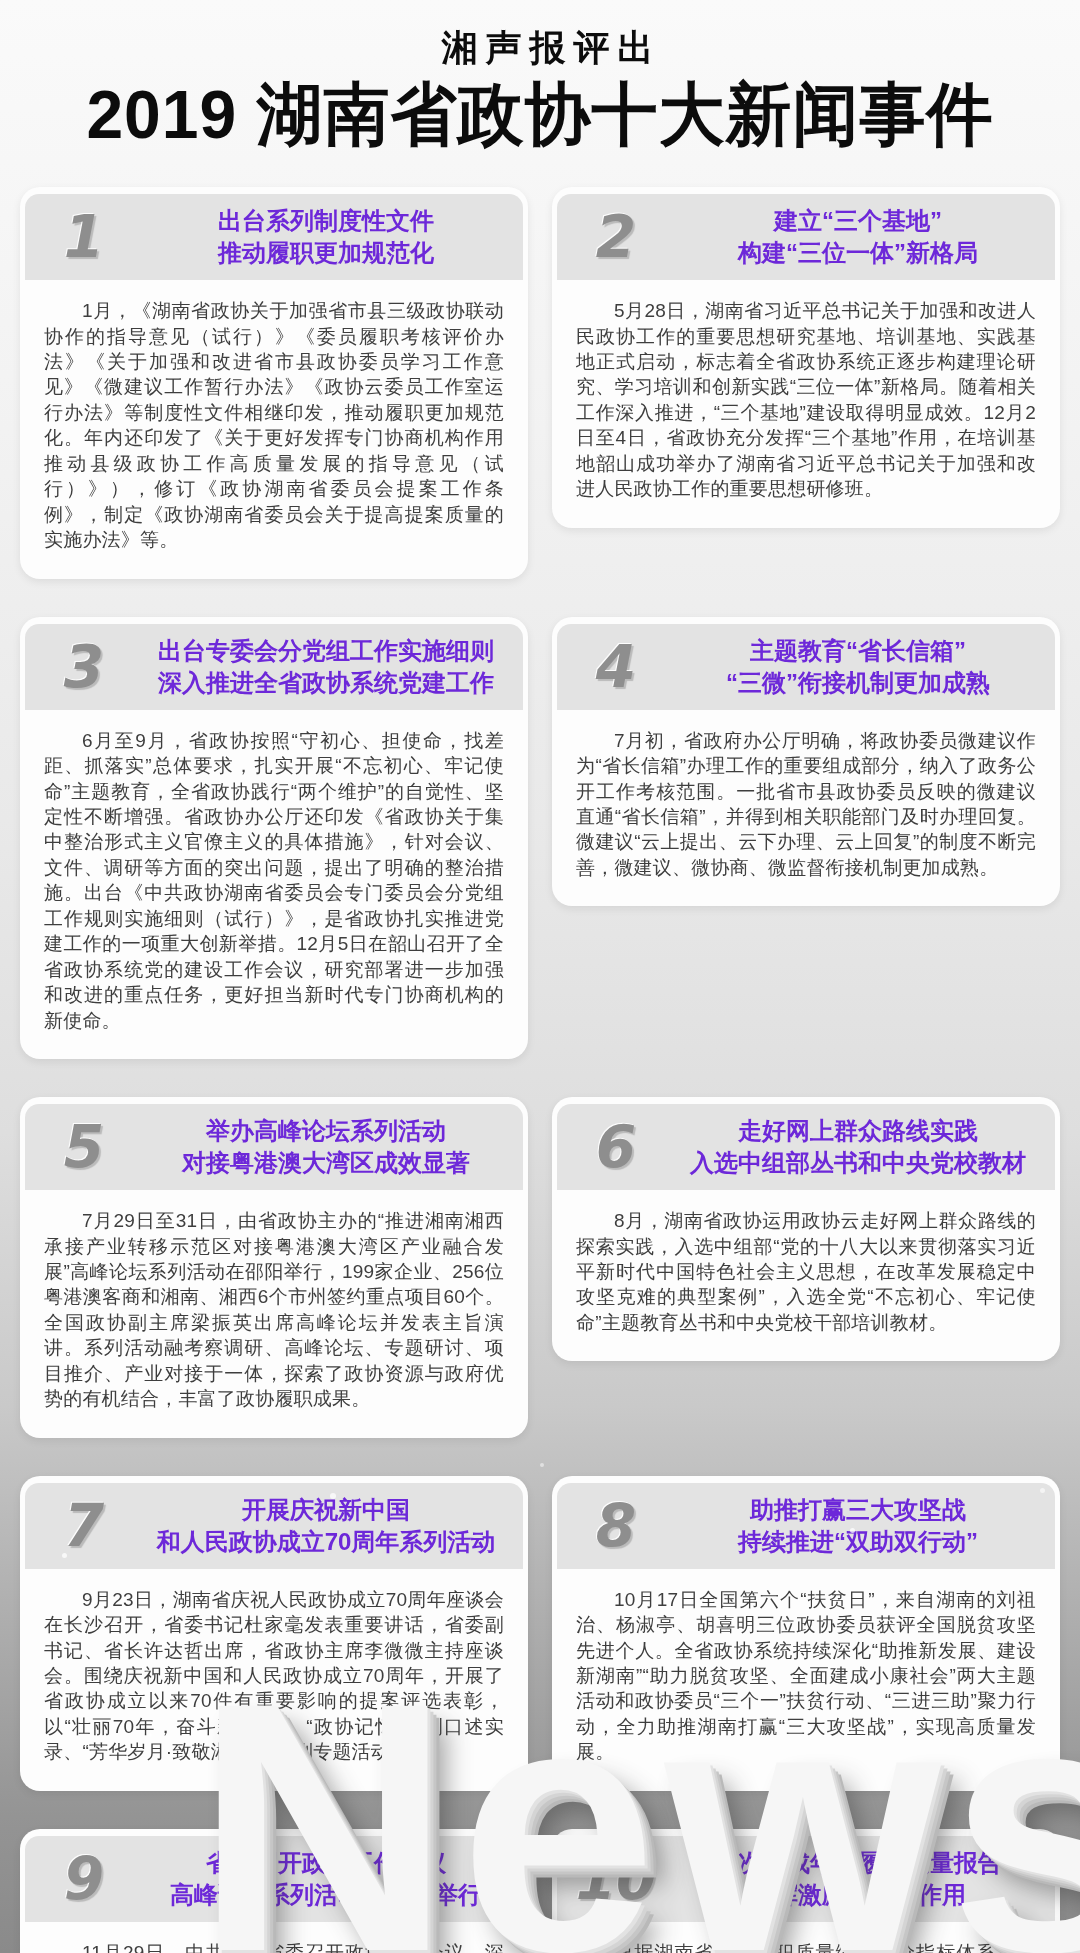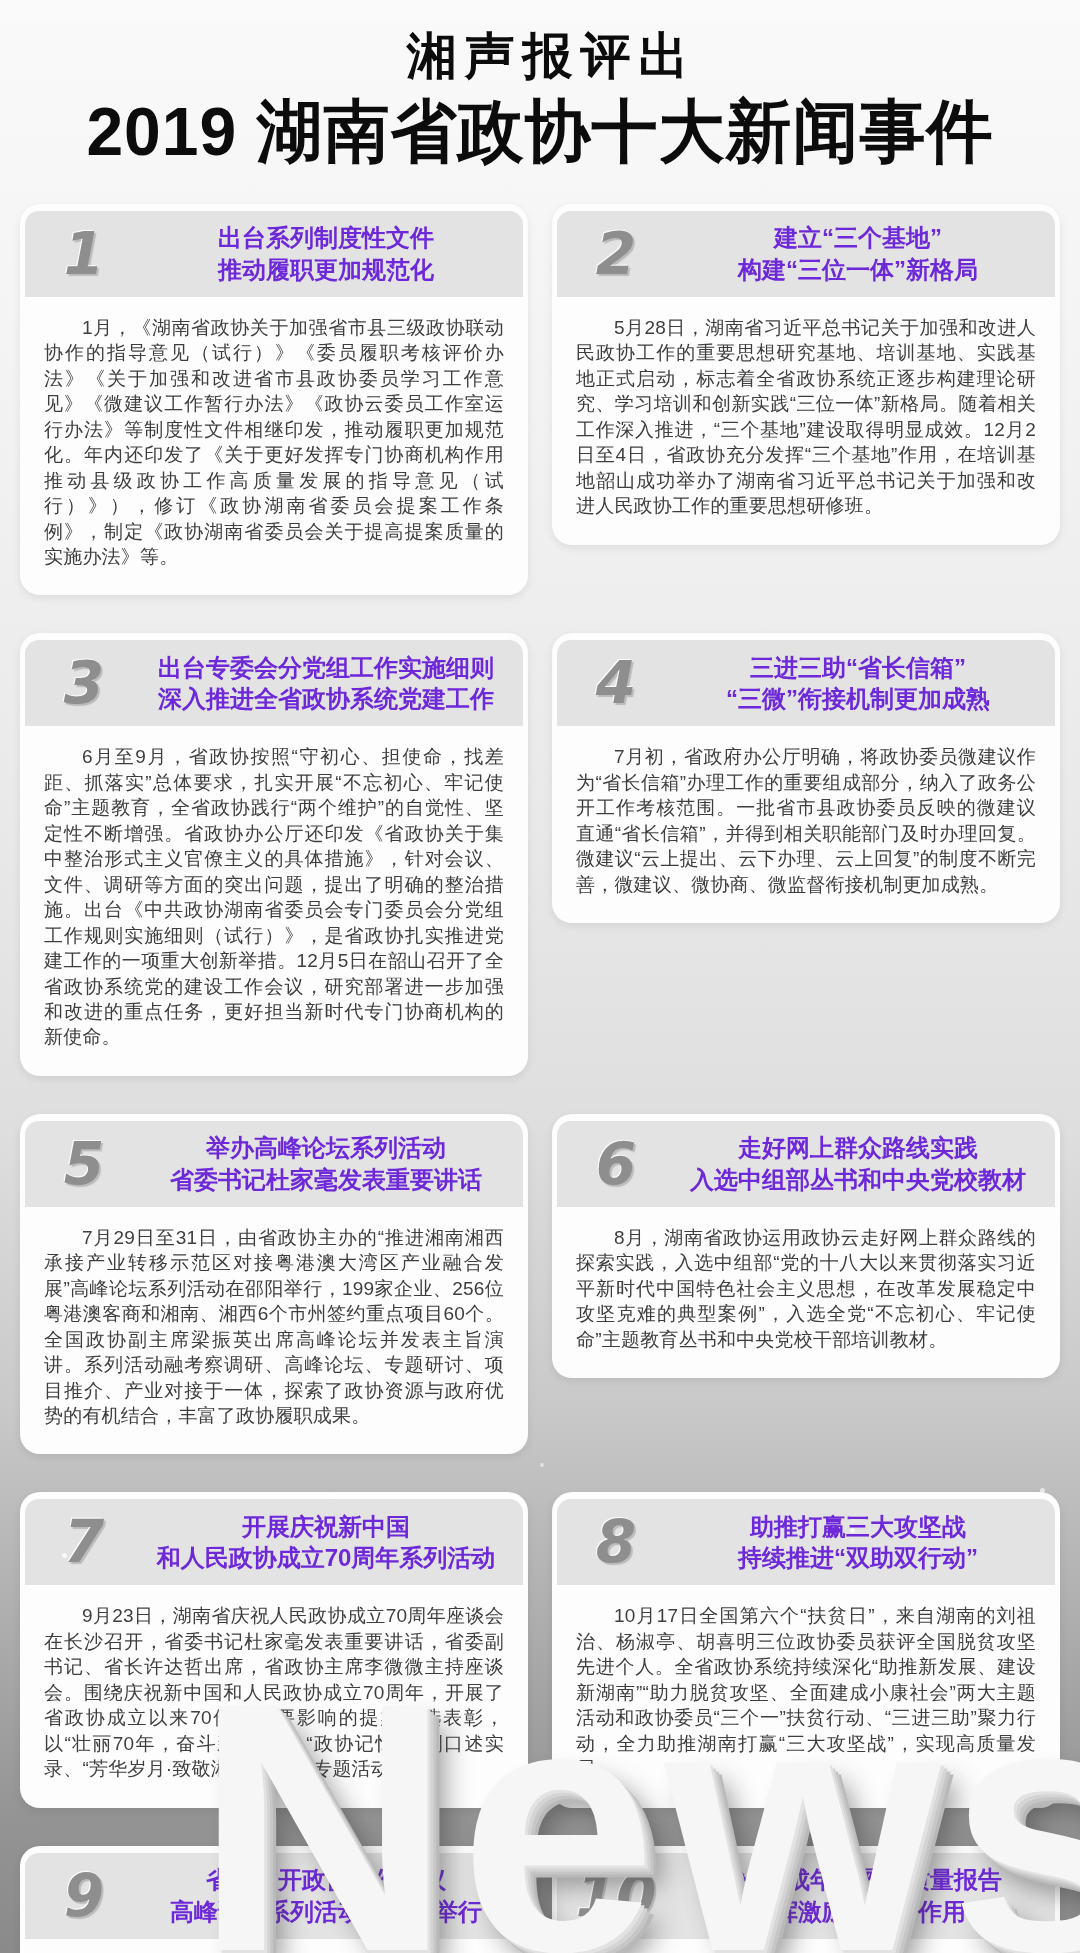--- a/index.html
+++ b/index.html
@@ -10,21 +10,21 @@
     width:1080px; height:1953px;
     overflow:hidden;
     background:linear-gradient(180deg,
       #fafafa 0%, #f2f2f2 22%, #e9e9e9 42%,
       #dedede 58%, #c9c9c9 72%, #ababab 84%,
       #949494 93%, #8a8a8a 100%);
   }
   
   .hdr{ padding-top:26px; text-align:center; color:#0c0c0c; }
   .supertitle{
-    font-size:50px; font-weight:800; letter-spacing:8px;
+    font-size:36px; font-weight:800; letter-spacing:8px;
     line-height:1.2;
     margin-left:23px;
   }
   .main-title{
     margin-top:8px;
     font-size:66px; font-weight:900; letter-spacing:1px;
     line-height:1.15;
     transform:scaleY(1.04);
   }
   
@@ -146,33 +146,33 @@
           <span>深入推进全省政协系统党建工作</span>
         </h2>
       </div>
       <p class="card-body">6月至9月，省政协按照“守初心、担使命，找差距、抓落实”总体要求，扎实开展“不忘初心、牢记使命”主题教育，全省政协践行“两个维护”的自觉性、坚定性不断增强。省政协办公厅还印发《省政协关于集中整治形式主义官僚主义的具体措施》，针对会议、文件、调研等方面的突出问题，提出了明确的整治措施。出台《中共政协湖南省委员会专门委员会分党组工作规则实施细则（试行）》，是省政协扎实推进党建工作的一项重大创新举措。12月5日在韶山召开了全省政协系统党的建设工作会议，研究部署进一步加强和改进的重点任务，更好担当新时代专门协商机构的新使命。</p>
     </section>
 
     <section class="card">
       <div class="card-head">
         <span class="num">4</span>
         <h2 class="card-title">
-          <span>三进三助“省长信箱”</span>
+          <span>主题教育“省长信箱”</span>
           <span>“三微”衔接机制更加成熟</span>
         </h2>
       </div>
       <p class="card-body">7月初，省政府办公厅明确，将政协委员微建议作为“省长信箱”办理工作的重要组成部分，纳入了政务公开工作考核范围。一批省市县政协委员反映的微建议直通“省长信箱”，并得到相关职能部门及时办理回复。微建议“云上提出、云下办理、云上回复”的制度不断完善，微建议、微协商、微监督衔接机制更加成熟。</p>
     </section>
 
     <section class="card">
       <div class="card-head">
         <span class="num">5</span>
         <h2 class="card-title">
           <span>举办高峰论坛系列活动</span>
-          <span>省委书记杜家毫发表重要讲话</span>
+          <span>对接粤港澳大湾区成效显著</span>
         </h2>
       </div>
       <p class="card-body">7月29日至31日，由省政协主办的“推进湘南湘西承接产业转移示范区对接粤港澳大湾区产业融合发展”高峰论坛系列活动在邵阳举行，199家企业、256位粤港澳客商和湘南、湘西6个市州签约重点项目60个。全国政协副主席梁振英出席高峰论坛并发表主旨演讲。系列活动融考察调研、高峰论坛、专题研讨、项目推介、产业对接于一体，探索了政协资源与政府优势的有机结合，丰富了政协履职成果。</p>
     </section>
 
     <section class="card">
       <div class="card-head">
         <span class="num">6</span>
         <h2 class="card-title">
           <span>走好网上群众路线实践</span>

